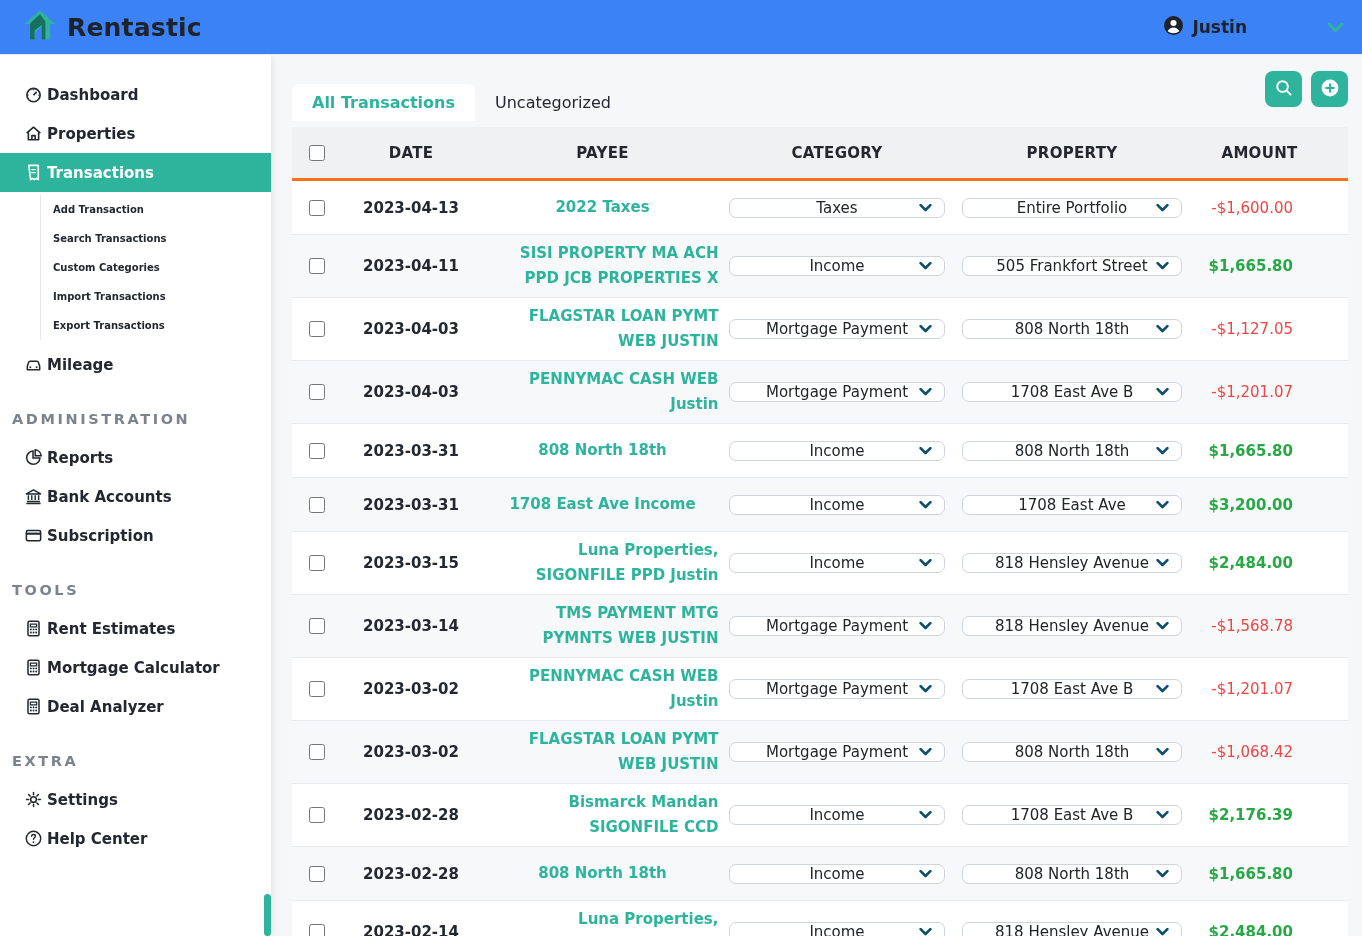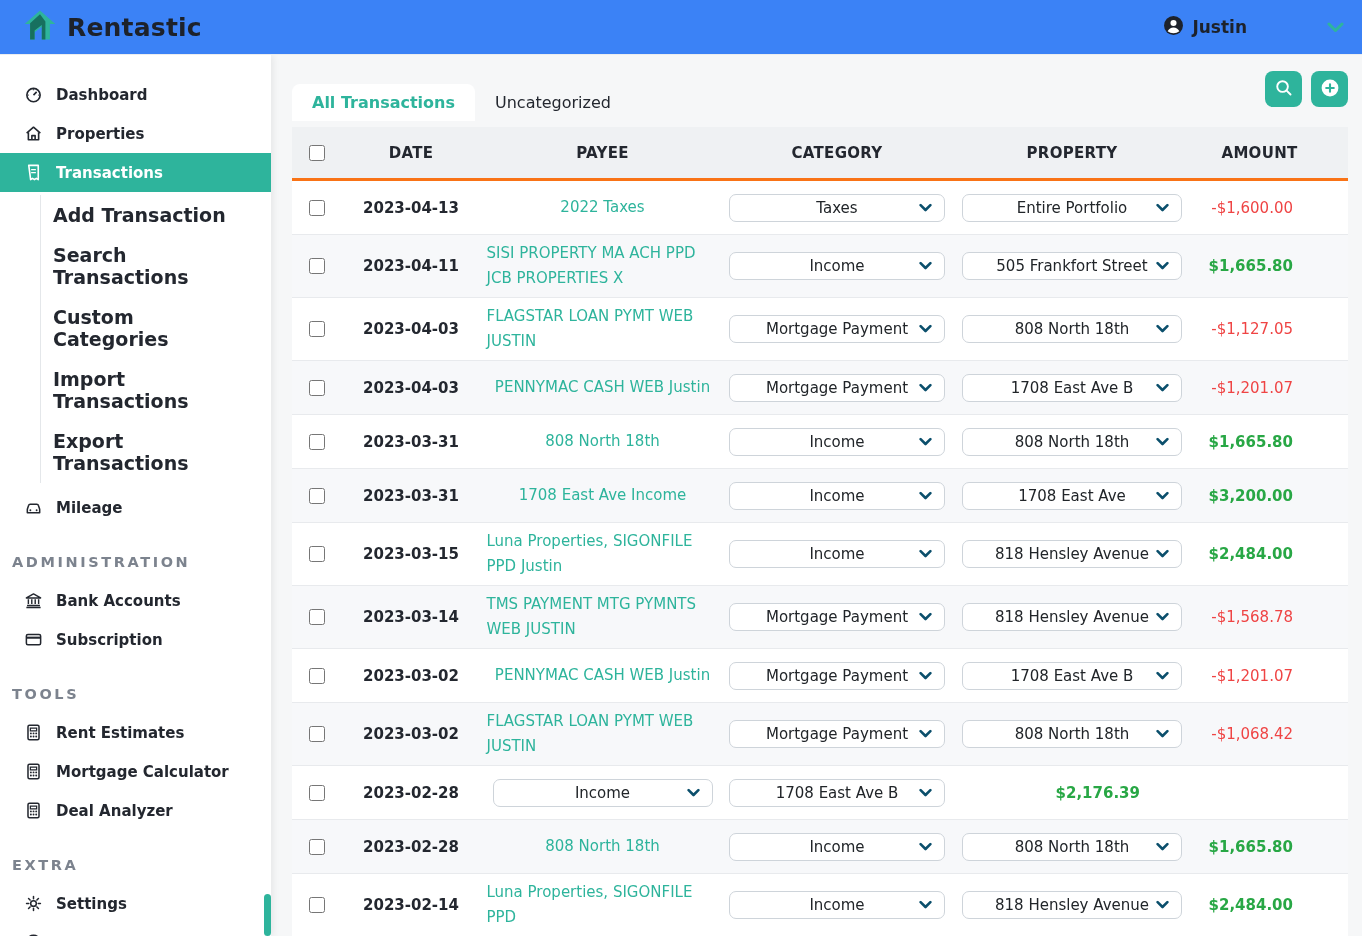--- a/index.html
+++ b/index.html
@@ -12,27 +12,27 @@
             background:#3b82f6; border-bottom:1px solid #ebedef; padding:0 18px 0 22px; position:relative; z-index:5; }
   .brand { display:flex; align-items:center; gap:9px; }
   .brand-name { font-size:25px; font-weight:600; color:#1d222b; letter-spacing:.2px; }
   .user-area { display:flex; align-items:center; gap:8px; }
   .user-name { font-size:17px; font-weight:700; color:#1d222b; }
   .user-chevron { margin-left:72px; display:flex; align-items:center; cursor:pointer; }
 
   
   .sidebar { background:#fff; box-shadow:2px 0 7px rgba(0,0,0,.07); position:relative; z-index:4;
              padding-top:20px; overflow:hidden; }
-  .nav-item { display:flex; align-items:center; gap:13px; padding:10px 24px; font-size:15px;
+  .nav-item { display:flex; align-items:center; gap:4px; padding:10px 24px; font-size:15px;
               font-weight:600; color:#23272f; cursor:pointer;text-align:right; }
   .nav-item.active { background:#2eb49c; color:#fff; }
   .nicon { width:19px; height:19px; flex:none; color:inherit; }
   .nicon svg { width:100%; height:100%; display:block; }
   .subnav { margin:3px 0 5px 40px; border-left:1px solid #e4e7ea; }
-  .sub-item { padding:9px 24px 9px 12px; font-size:19px; font-weight:600; color:#23272f; cursor:pointer; }
+  .sub-item { padding:9px 24px 9px 12px; font-size:10px; font-weight:600; color:#23272f; cursor:pointer; }
   .nav-section { padding:27px 12px 11px 12px; font-size:14.5px; font-weight:600;
                  letter-spacing:2.6px; color:#7c838e; }
   .sb-thumb { position:absolute; right:0; bottom:0; width:7px; height:42px; background:#2eb49c; border-radius:4px; }
 
   
   .main { background:#f6f7f8; padding:16px 14px 0 21px; overflow:hidden; }
   .content-head { display:flex; justify-content:space-between; align-items:flex-start; }
   .tabs { display:flex; margin-top:13px; }
   .tab { padding:8px 20px; font-size:16px; cursor:pointer; height:37px; display:flex; align-items:center; }
   .tab.active { background:#fff; color:#2eb49c; font-weight:700; border-radius:8px 8px 0 0; }
@@ -44,23 +44,23 @@
   
   .table { margin-top:6px; background:#fff; }
   .trow, .thead { display:grid; grid-template-columns:50px 138px 245px 224px 246px 1fr; align-items:center; }
   .thead { background:#eff1f3; min-height:54px; border-bottom:3px solid #f97316;
            font-weight:700; font-size:15px; color:#23272f; letter-spacing:.3px; }
   .trow { min-height:54px; border-bottom:1px solid #e8eaed; background:#fff; }
   .rows .trow:nth-child(even) { background:#f7f8fa; }
   .cell { display:flex; align-items:center; justify-content:center; padding:6px 4px; }
   .c-check input { width:16px; height:16px; accent-color:#2eb49c; cursor:pointer; }
   .c-date { font-weight:600; font-size:15px; }
-  .c-payee { text-align:left; }
+  .c-payee { text-align:right;font-weight:bold; }
   .payee { color:#2eb49c; font-size:15px; line-height:25px; max-width:232px; display:inline-block; cursor:pointer; }
-  .sel { width:220px; height:28px; background:#fff; border:1px solid #ced4da; border-radius:7px;
+  .sel { width:220px; height:20px; background:#fff; border:1px solid #ced4da; border-radius:7px;
          display:flex; align-items:center; justify-content:center; position:relative;
          font-size:15px; color:#212529; cursor:pointer; }
   .sel .chev { position:absolute; right:12px; top:50%; transform:translateY(-50%); display:flex; }
   .c-amount { justify-content:flex-end; padding-right:55px; font-size:15px; }
   .thead .c-amount { justify-content:center; padding-right:28px; }
   .amt.neg { color:#ef4444; font-weight:400; }
   .amt.pos { color:#28a745; font-weight:700; }
 </style>
 </head>
 <body>
@@ -146,20 +146,29 @@
     <span class="nicon">
             <svg viewBox="0 0 20 20" fill="none" stroke="currentColor" stroke-width="1.6" stroke-linejoin="round">
               <path d="M3.5 11.8l1.4-4.1c.2-.7.9-1.2 1.6-1.2h7c.7 0 1.4.5 1.6 1.2l1.4 4.1v3.7h-13z"></path>
               <circle cx="6.7" cy="12.9" r="1" fill="currentColor" stroke="none"></circle>
               <circle cx="13.3" cy="12.9" r="1" fill="currentColor" stroke="none"></circle>
             </svg>
           </span>
     <span>Mileage</span>
   </div>
         <div class="nav-section">ADMINISTRATION</div>
+        <div class="nav-item">
+    <span class="nicon">
+            <svg viewBox="0 0 20 20" fill="none" stroke="currentColor" stroke-width="1.6">
+              <path d="M9.5 3.2a7 7 0 1 0 7.3 7.3h-7.3z"></path>
+              <path d="M11.8 1.9a7 7 0 0 1 6.3 6.3h-6.3z"></path>
+            </svg>
+          </span>
+    <span>Reports</span>
+  </div>
         <div class="nav-item">
     <span class="nicon">
             <svg viewBox="0 0 20 20" fill="none" stroke="currentColor" stroke-width="1.5" stroke-linejoin="round">
               <path d="M2.5 7.3L10 3l7.5 4.3z"></path>
               <path d="M4.6 8.6v5.1M8.2 8.6v5.1M11.8 8.6v5.1M15.4 8.6v5.1"></path>
               <path d="M3.2 15.2h13.6M2.5 17.3h15"></path>
             </svg>
           </span>
     <span>Bank Accounts</span>
   </div>
@@ -583,20 +592,23 @@
             </div>
     <div class="cell c-amount">
               <span class="amt neg">-$1,068.42</span>
             </div>
   </div>
           <div class="trow">
     <div class="cell c-check">
               <input type="checkbox" style="">
             </div>
     <div class="cell c-date">2023-02-28</div>
+    <div class="cell c-payee">
+              <span class="payee">Bismarck Mandan  SIGONFILE CCD</span>
+            </div>
     <div class="cell">
               <div class="sel">
       <span>Income</span>
       <span class="chev">
         <svg width="13" height="9" viewBox="0 0 13 9">
                     <path d="M1.6 1.6l4.9 4.9 4.9-4.9" fill="none" stroke="#0b4f6c" stroke-width="2.6" stroke-linecap="round" stroke-linejoin="round"></path>
                   </svg>
       </span>
     </div>
             </div>

